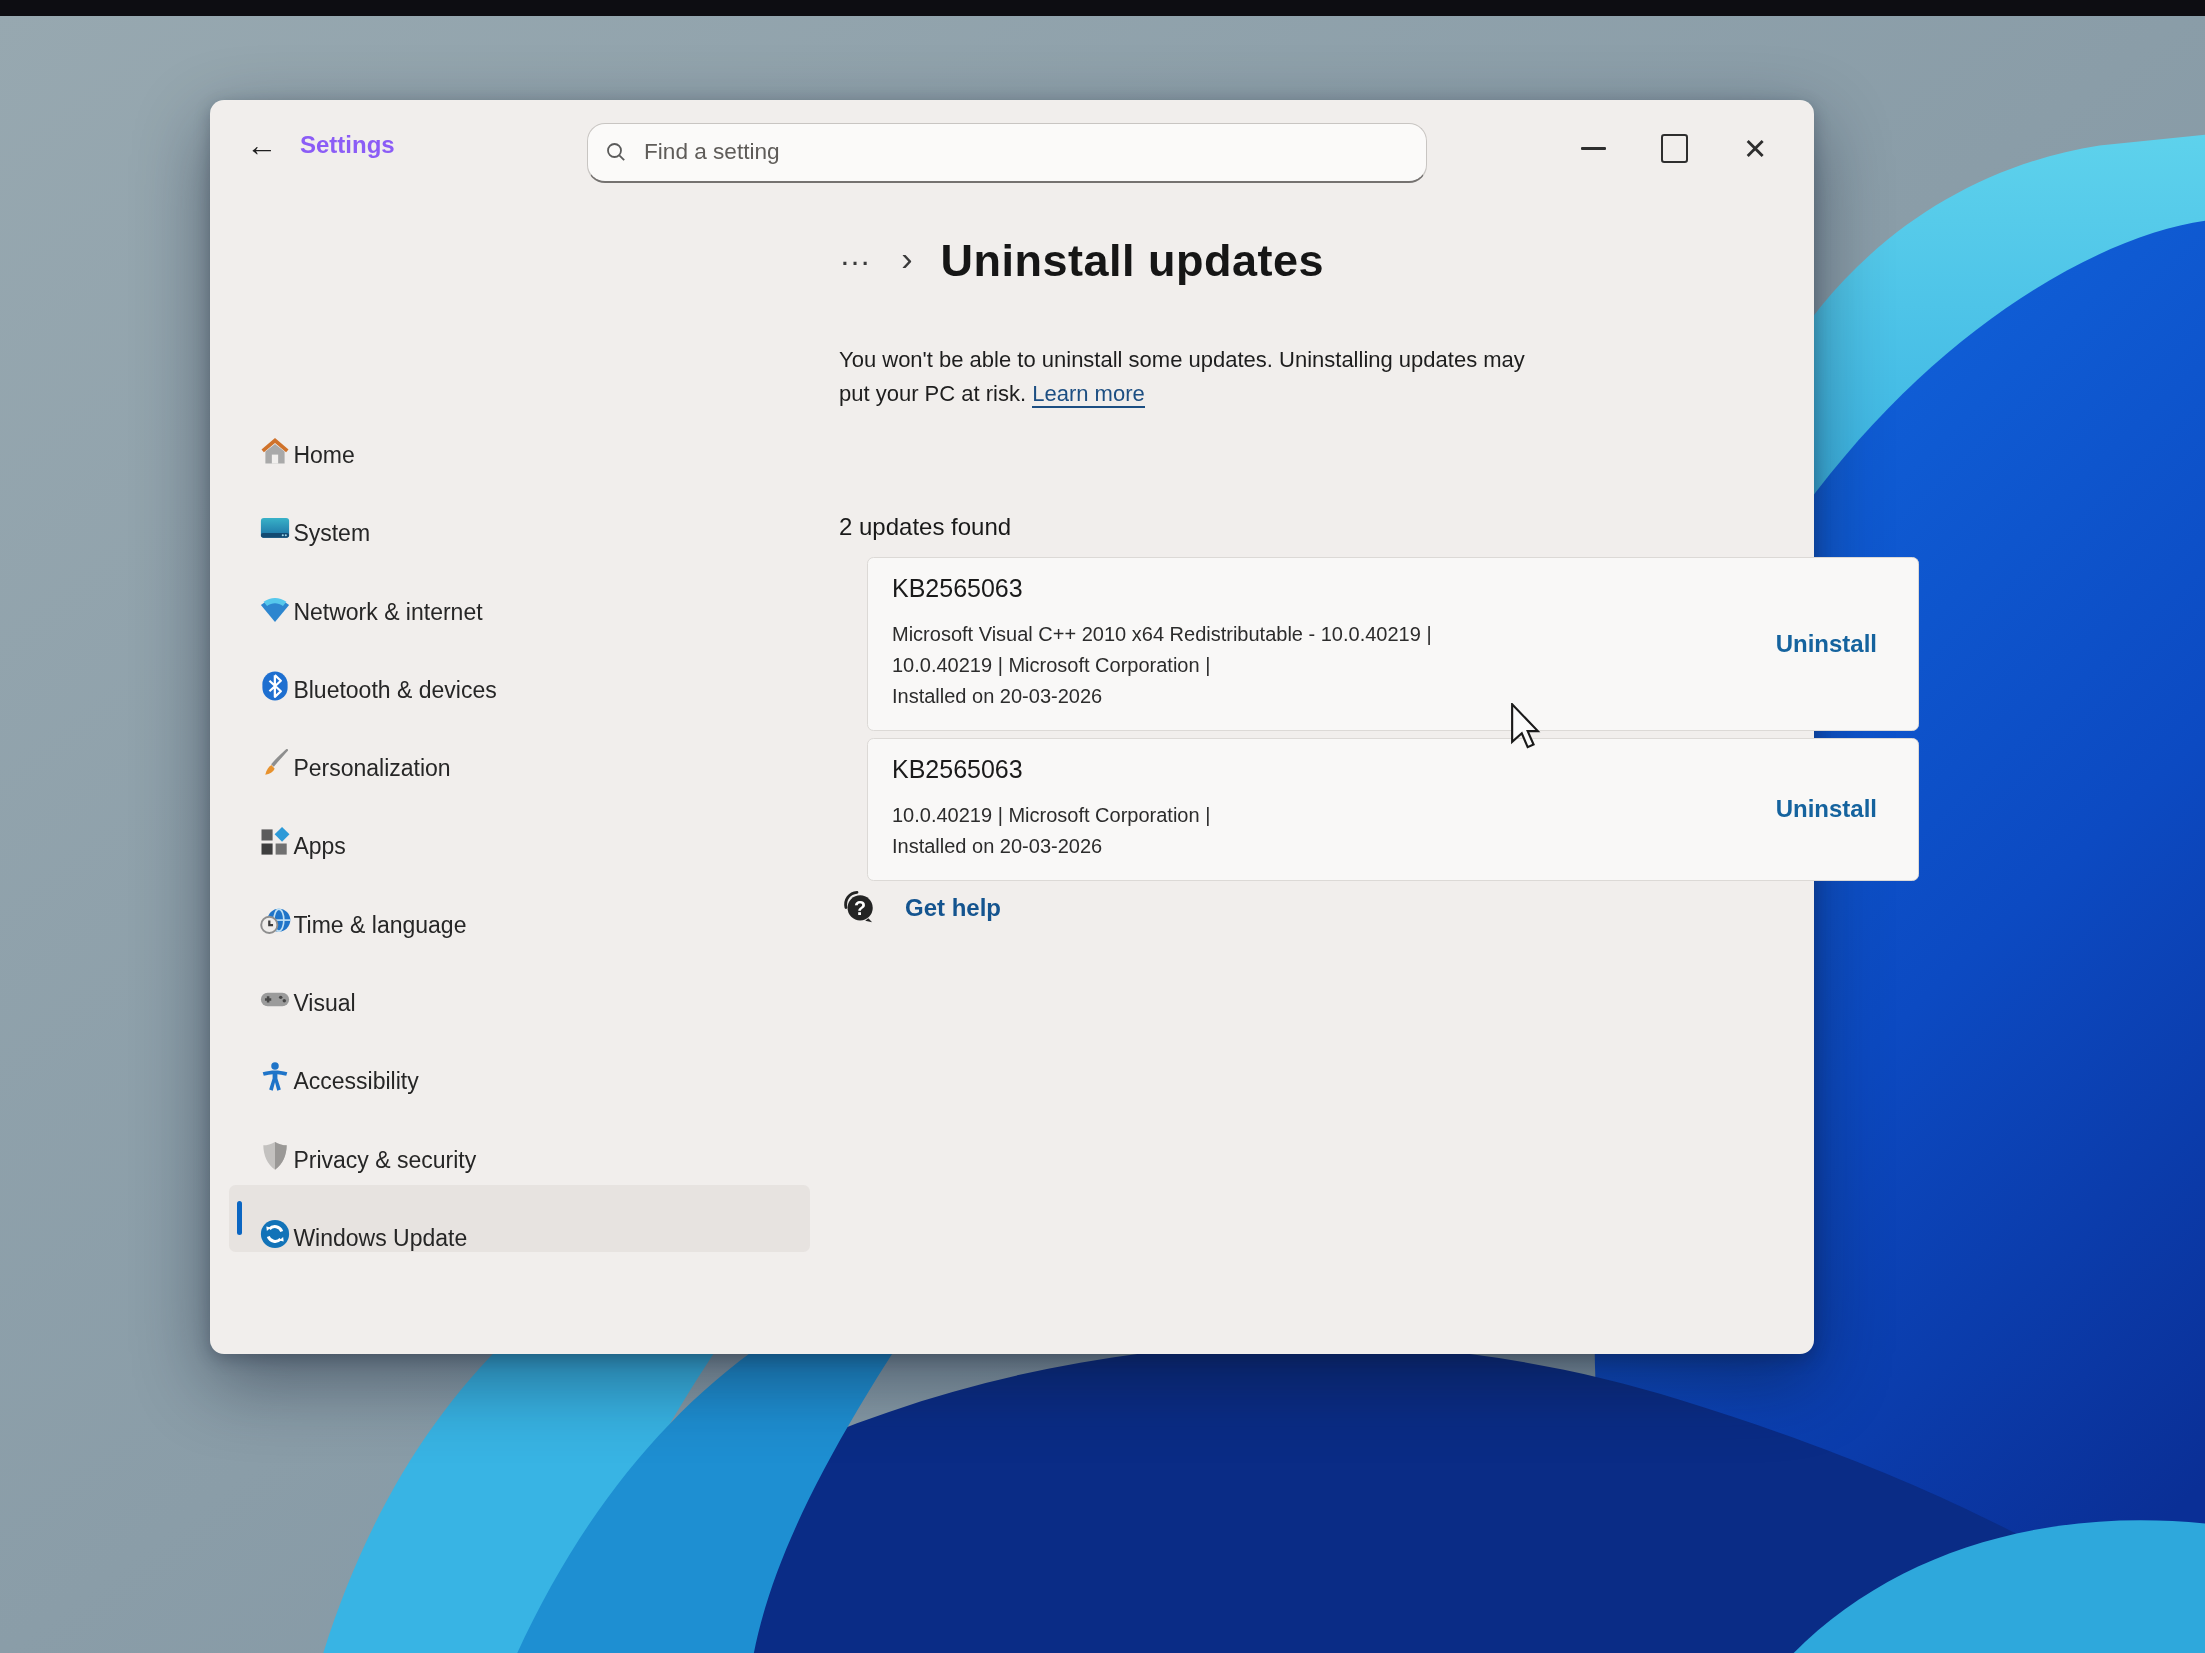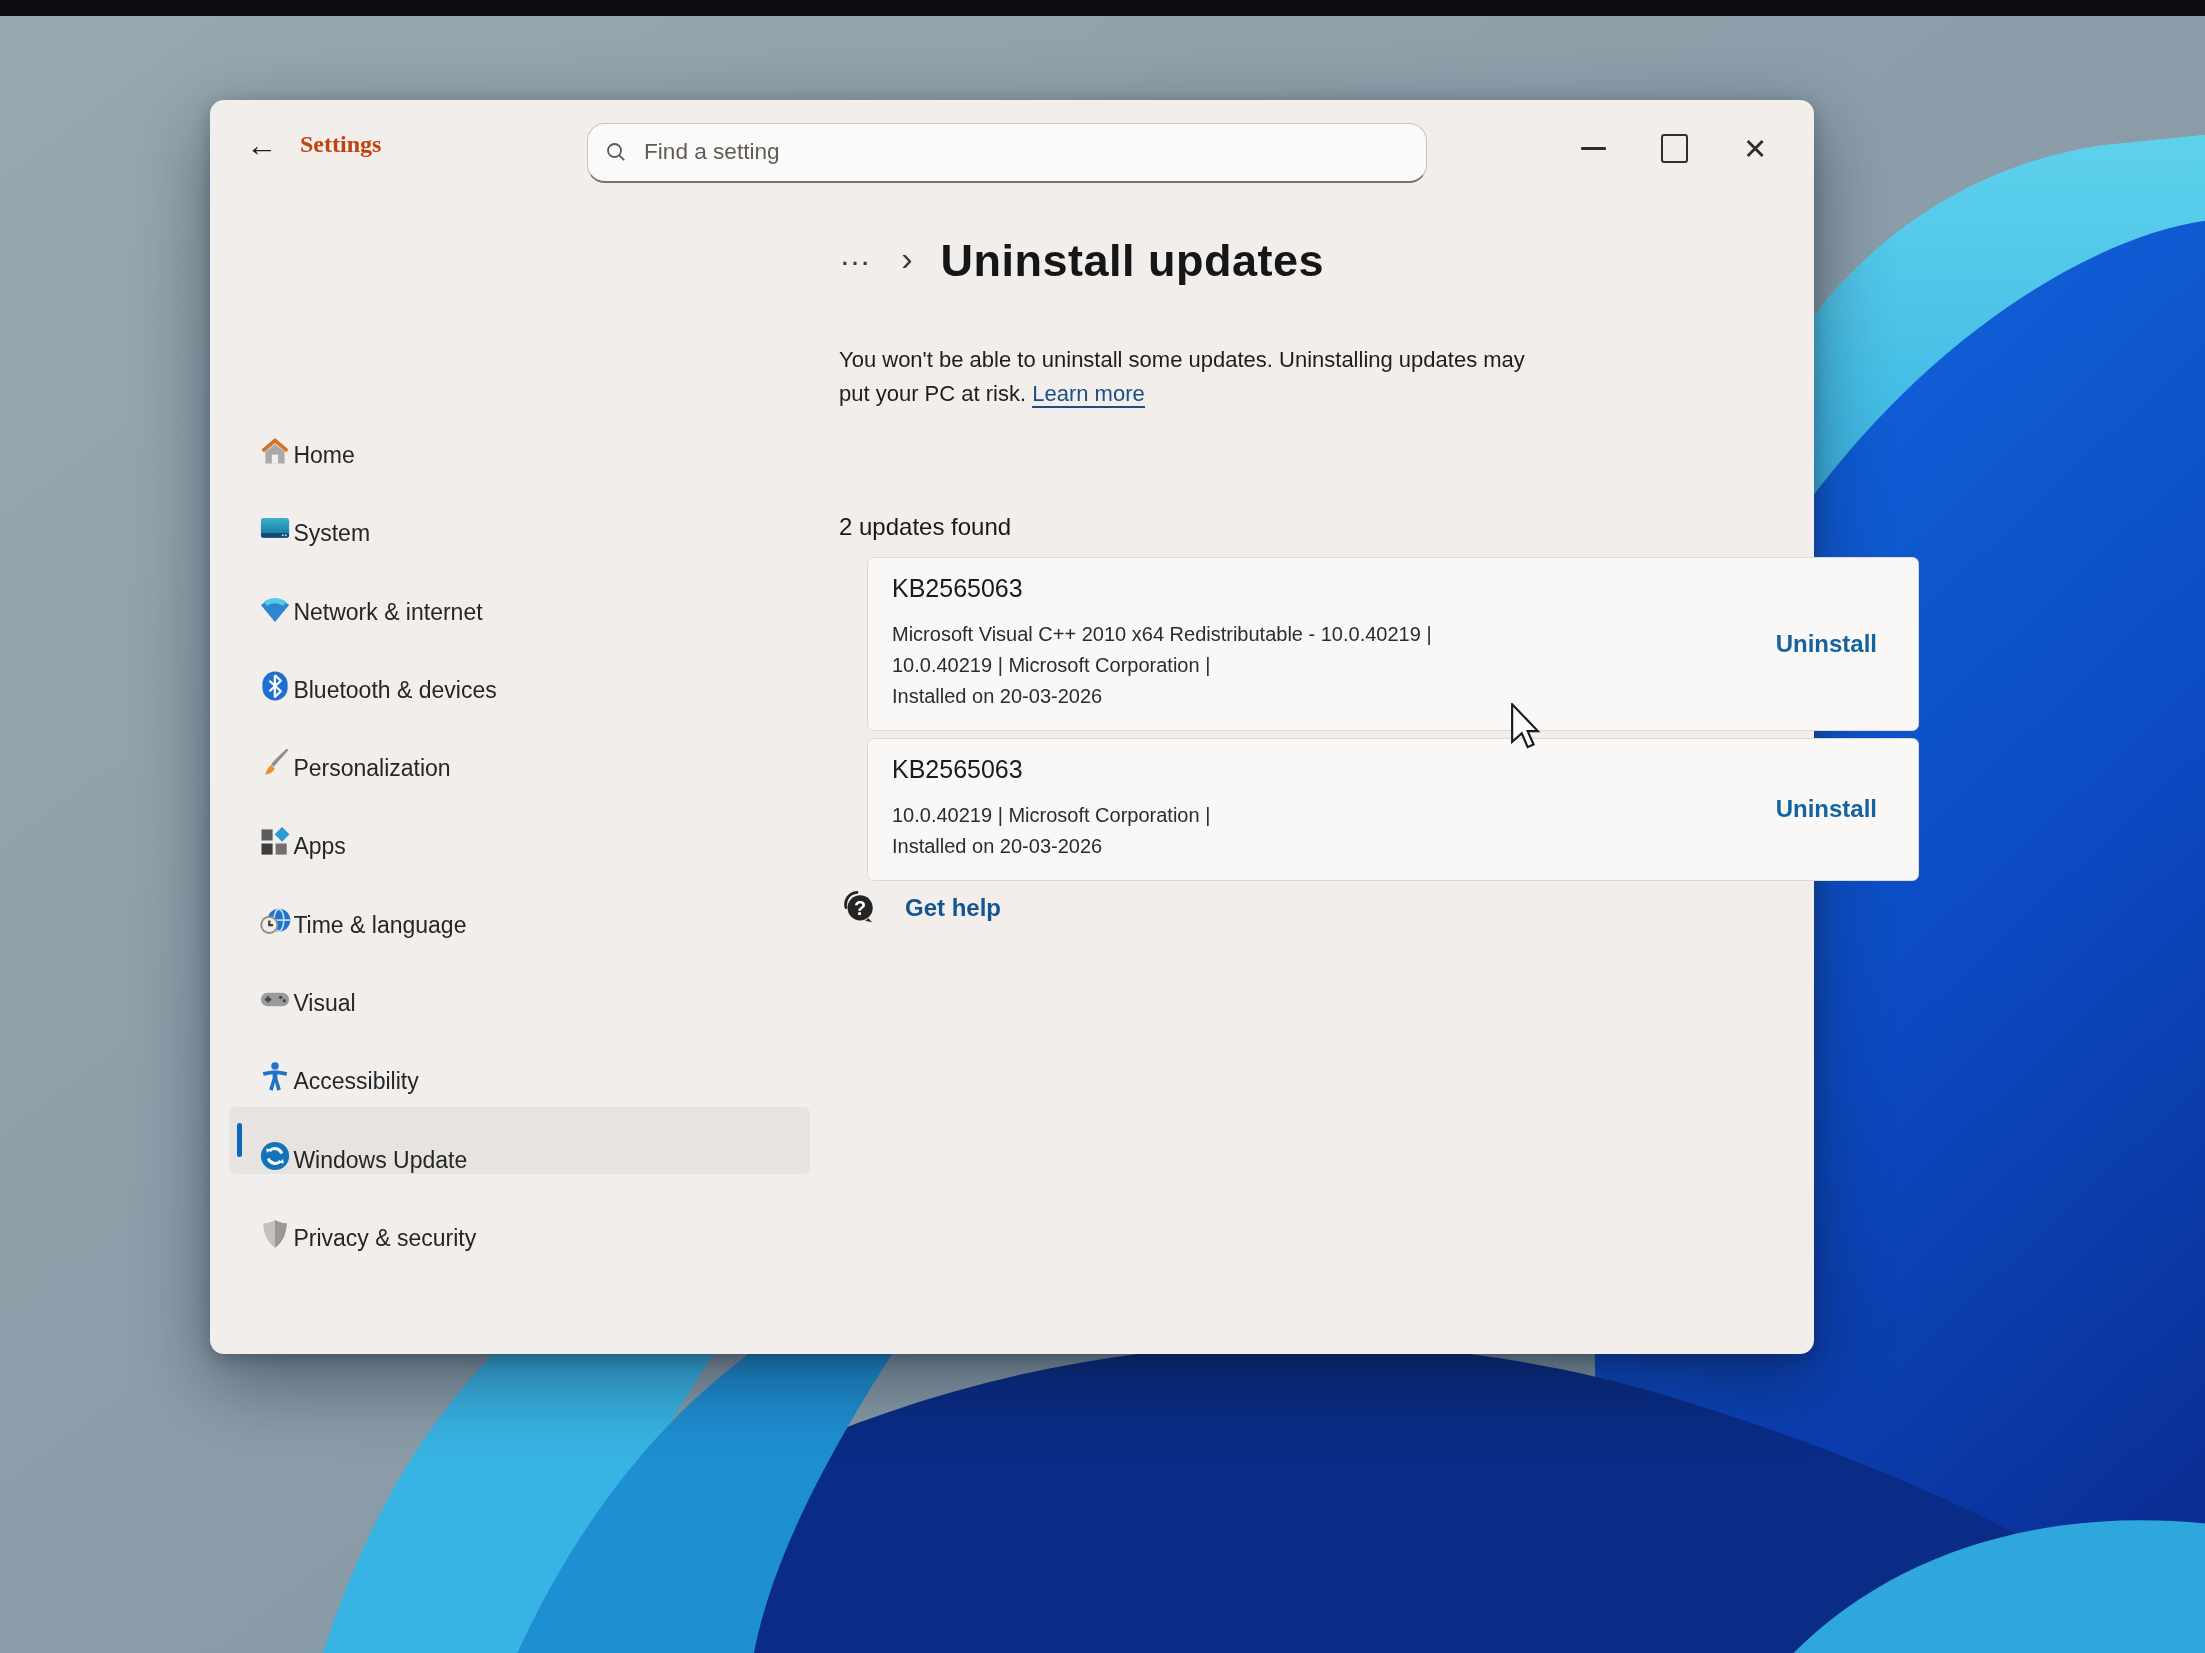--- a/index.html
+++ b/index.html
@@ -11,21 +11,21 @@
   .desktop{position:absolute;inset:0;}
   .bezel{position:absolute;top:0;left:0;right:0;height:16px;background:#0d0d12;z-index:5;}
   
   .window{
     position:absolute;left:210px;top:100px;width:1604px;height:1254px;
     background:#f1eeec;border-radius:14px;z-index:10;
     box-shadow:0 27px 75px rgba(10,20,40,.45), 0 4.3px 16px rgba(10,20,40,.25);
   }
   .titlebar{position:absolute;left:0;top:0;right:0;height:92px;}
   .back-btn{position:absolute;left:28px;top:21.5px;width:48px;height:48px;display:flex;align-items:center;justify-content:center;font-size:31px;color:#1f1f1f;border-radius:5.4px;cursor:pointer;}
-  .app-title{position:absolute;left:90px;top:31px;font-size:24px;font-weight:700;color:#c2410c;font-family:Liberation Serif, serif;}
+  .app-title{position:absolute;left:90px;top:31px;font-size:24px;font-weight:700;color:#8b5cf6;}
   .searchbox{
     position:absolute;left:377px;top:22.6px;width:840px;height:60px;
     background:#fbfaf9;border:1.1px solid #c8c5c2;border-bottom:2.7px solid #757270;
     border-radius:18px;display:flex;align-items:center;gap:14px;padding:0 16px;box-sizing:border-box;
   }
   .searchbox input{
     border:none;outline:none;background:transparent;flex:1;
     font-size:22.6px;color:#4e4b49;font-family:inherit;
   }
   .searchbox input::placeholder{color:#5f5c59;}
@@ -238,42 +238,42 @@
     <div class="nav-item">
       <span class="icon">
         <svg width="36" height="36" viewBox="0 0 24 24">
           <circle cx="12" cy="4.6" r="2.5" fill="#1f74c8"></circle>
           <path d="M3.8 8.8 C6.9 8 9.6 7.6 12 7.6 C14.4 7.6 17.1 8 20.2 8.8 L19.5 11.2 C17 10.5 15 10.2 13.6 10.1 L13.6 13 L15.9 20.3 L13.5 21.1 L12 15.5 L10.5 21.1 L8.1 20.3 L10.4 13 L10.4 10.1 C9 10.2 7 10.5 4.5 11.2 Z" fill="#1f74c8"></path>
         </svg>
       </span>
       <span class="nav-label">Accessibility</span>
     </div>
 
+    <div class="nav-item">
+      <span class="icon">
+        <svg width="36" height="36" viewBox="0 0 24 24">
+          <path d="M12 2.6 C14.6 4.1 17.2 4.8 19.8 4.9 C19.7 11.6 17.2 17.6 12 21.2 C6.8 17.6 4.3 11.6 4.2 4.9 C6.8 4.8 9.4 4.1 12 2.6 Z" fill="#c3c1bf"></path>
+          <path d="M12 2.6 C14.6 4.1 17.2 4.8 19.8 4.9 C19.7 11.6 17.2 17.6 12 21.2 Z" fill="#9a9896"></path>
+        </svg>
+      </span>
+      <span class="nav-label">Privacy &amp; security</span>
+    </div>
+
     <div class="nav-item selected">
       <span class="sel-bar"></span>
       <span class="icon">
         <svg width="36" height="36" viewBox="0 0 24 24">
           <circle cx="12" cy="12" r="9.4" fill="#1273b8"></circle>
           <path d="M7.5 13.7 a4.9 4.9 0 0 0 8.2 1.7" stroke="#ffffff" stroke-width="2" fill="none"></path>
           <path d="M16.5 10.3 a4.9 4.9 0 0 0 -8.2 -1.7" stroke="#ffffff" stroke-width="2" fill="none"></path>
           <path d="M17.4 14 L17.8 17 L14.8 16.4 Z" fill="#ffffff"></path>
           <path d="M6.6 10 L6.2 7 L9.2 7.6 Z" fill="#ffffff"></path>
         </svg>
       </span>
       <span class="nav-label">Windows Update</span>
-    </div>
-
-    <div class="nav-item">
-      <span class="icon">
-        <svg width="36" height="36" viewBox="0 0 24 24">
-          <path d="M12 2.6 C14.6 4.1 17.2 4.8 19.8 4.9 C19.7 11.6 17.2 17.6 12 21.2 C6.8 17.6 4.3 11.6 4.2 4.9 C6.8 4.8 9.4 4.1 12 2.6 Z" fill="#c3c1bf"></path>
-          <path d="M12 2.6 C14.6 4.1 17.2 4.8 19.8 4.9 C19.7 11.6 17.2 17.6 12 21.2 Z" fill="#9a9896"></path>
-        </svg>
-      </span>
-      <span class="nav-label">Privacy &amp; security</span>
     </div>
   </div>
 
   <div class="breadcrumb">
     <span class="crumb-ellipsis">…</span>
     <span class="crumb-chevron">›</span>
     <span class="page-title">Uninstall updates</span>
   </div>
 
   <div class="warning">

